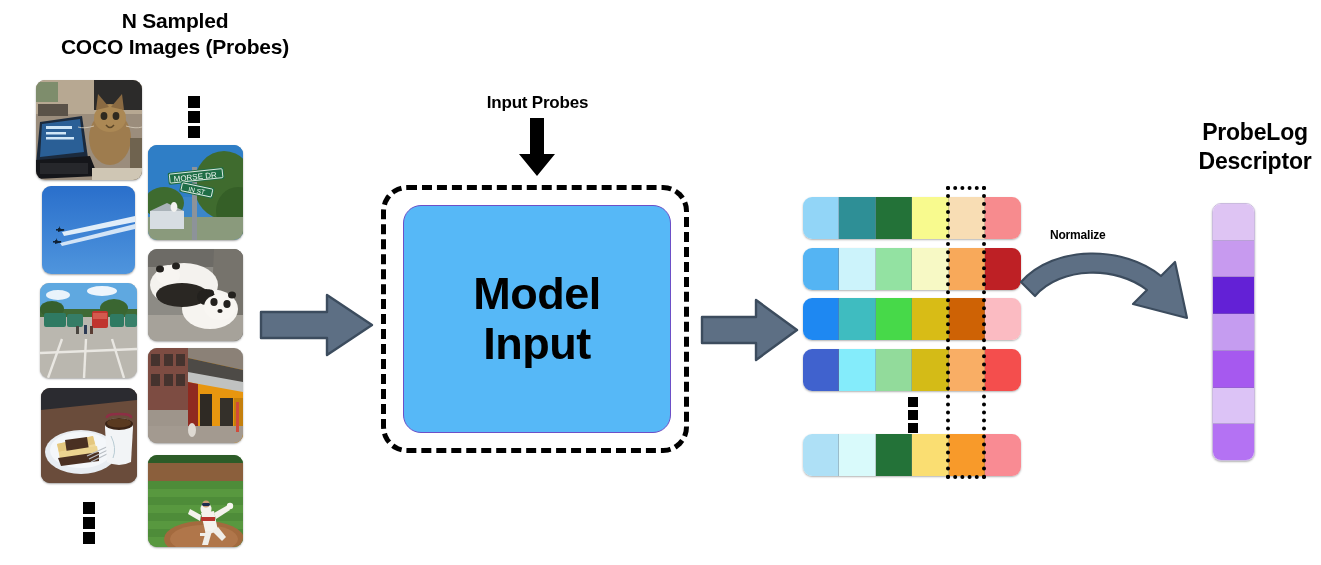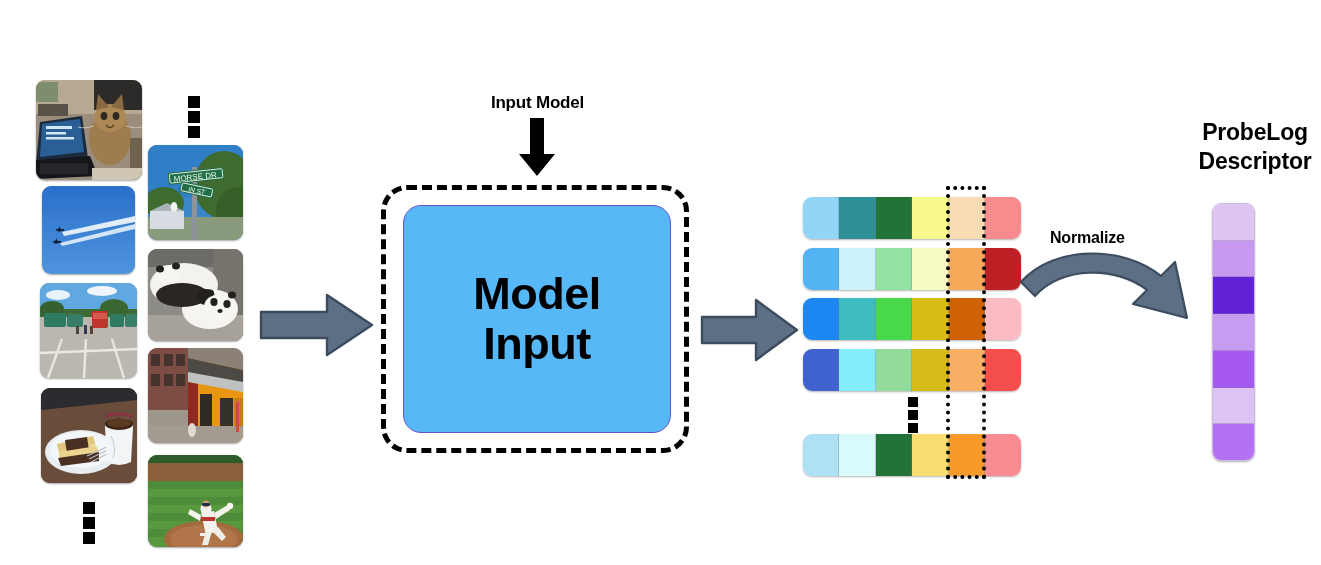--- a/index.html
+++ b/index.html
@@ -35,21 +35,21 @@
   #input-model-label {
     left: 440px; top: 92px; width: 195px;
     font-size: 17px;
   }
   #descriptor-heading {
     left: 1130px; top: 118px; width: 250px;
     font-size: 23px;
   }
   #normalize-label {
     left: 1050px; top: 228px; width: 120px;
-    font-size: 16px;
+    font-size: 12px;
     text-align: left;
   }
 
   
   .thumb {
     border-radius: 9px;
     overflow: hidden;
     box-shadow: 0 1px 2px rgba(0,0,0,0.35);
     background: #ccc;
   }
@@ -130,20 +130,22 @@
     border-bottom: 0.5px solid rgba(130,110,170,0.4);
     box-sizing: border-box;
   }
   #descriptor-col .dcell:last-child { border-bottom: none; }
 </style>
 </head>
 <body>
 
 <div id="canvas">
 
+  <div class="abs heading" id="probes-heading">N Sampled
+COCO Images (Probes)</div>
 
   <div class="abs thumb" style="left:36px;top:80px;width:106px;height:100px;">
     <svg viewBox="0 0 106 100" preserveAspectRatio="none">
       <rect width="106" height="100" fill="#9b8d7c"></rect>
       <rect x="0" y="0" width="106" height="34" fill="#b7a892"></rect>
       <rect x="58" y="0" width="48" height="30" fill="#2c2b2a"></rect>
       <rect x="0" y="2" width="22" height="20" fill="#7e8d6c"></rect>
       <rect x="2" y="24" width="30" height="12" fill="#5a5248"></rect>
       <polygon points="4,42 46,36 52,78 0,84" fill="#1b2a3d"></polygon>
       <polygon points="6,44 44,39 48,72 4,77" fill="#2a5f96"></polygon>
@@ -353,21 +355,21 @@
     <i style="width:12px;height:12px;"></i>
     <i style="width:12px;height:12px;"></i>
   </div>
 
   <div class="abs block-arrow" style="left:259px;top:290px;width:116px;height:70px;">
     <svg width="116" height="70" viewBox="0 0 116 70">
       <polygon points="2,22 68,22 68,5 113,35 68,65 68,48 2,48" fill="#5D6F84" stroke="#3C4C5E" stroke-width="2.4" stroke-linejoin="round"></polygon>
     </svg>
   </div>
 
-  <div class="abs heading" id="input-model-label">Input Model</div>
+  <div class="abs heading" id="input-model-label">Input Probes</div>
   <div class="abs" style="left:517px;top:118px;width:40px;height:60px;">
     <svg width="40" height="60" viewBox="0 0 40 60">
       <polygon points="13,0 27,0 27,36 38,36 20,58 2,36 13,36" fill="#000000"></polygon>
     </svg>
   </div>
 
   <div class="abs" id="model-dashed"></div>
   <div class="abs" id="model-inner">
     <div class="mline">Model</div>
     <div class="mline">Input</div>

